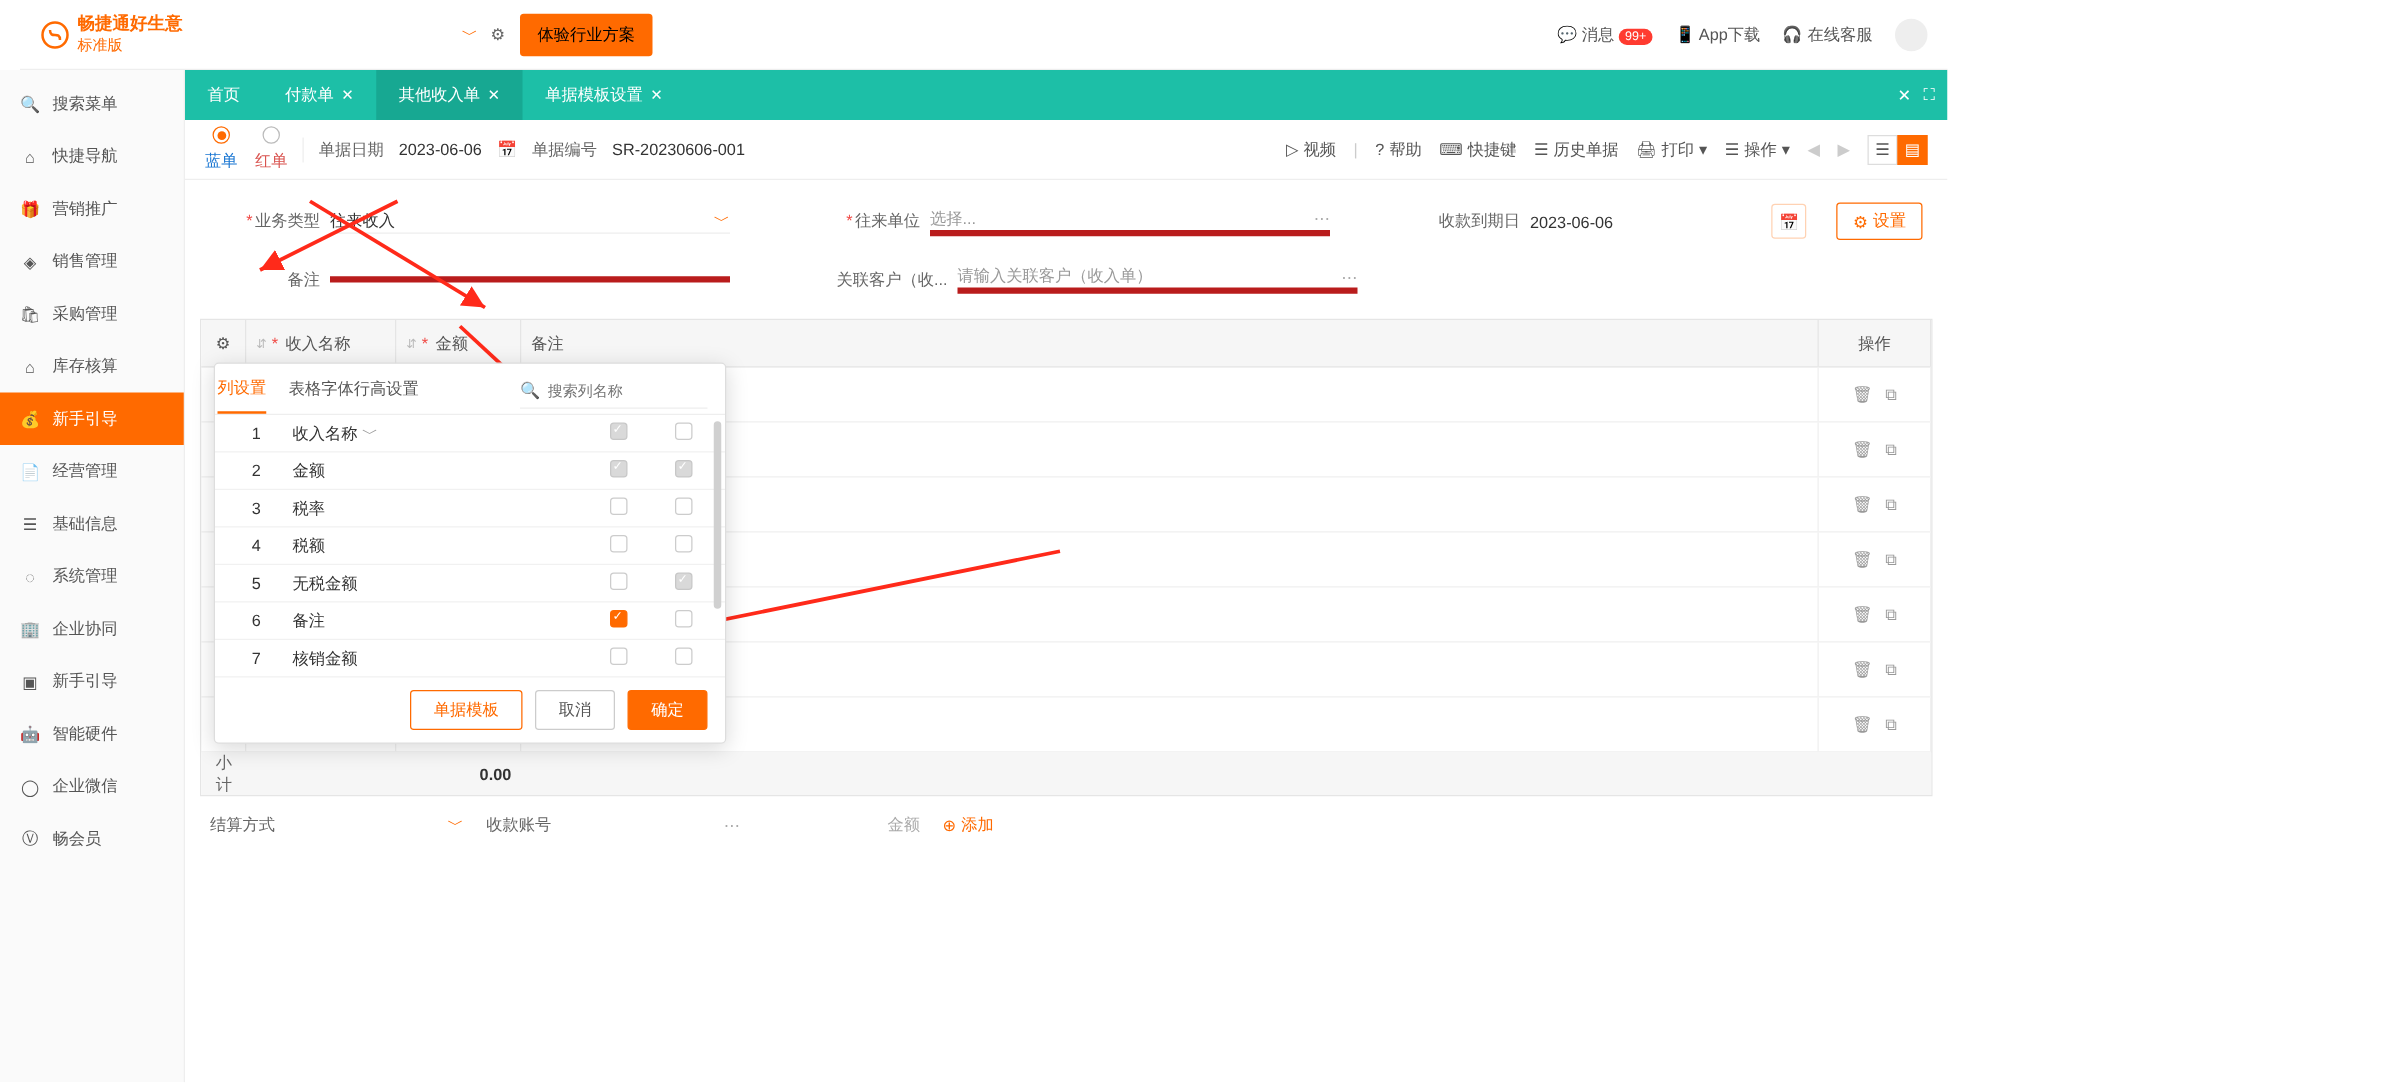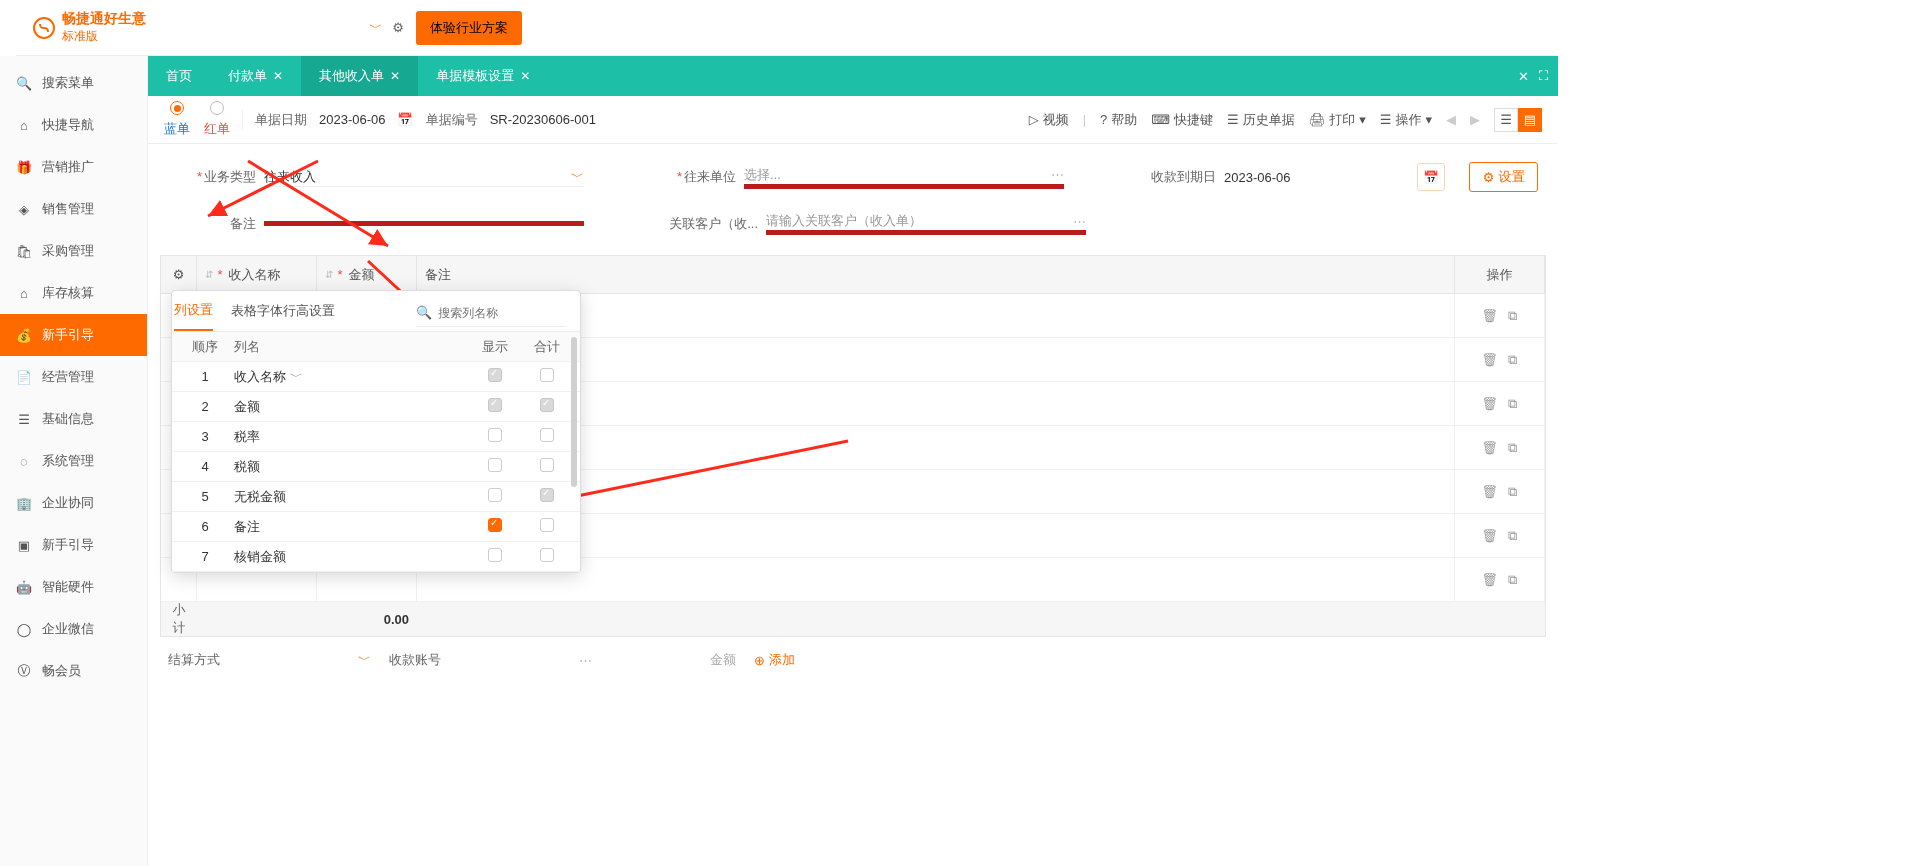--- a/index.html
+++ b/index.html
@@ -138,20 +138,26 @@
       <div>
         <div class="brand-text">畅捷通好生意</div>
         <div class="brand-sub">标准版</div>
       </div>
     </div>
     <div class="org">
       <span class="chev">﹀</span>
       <span class="gear">⚙</span>
     </div>
     <button class="cta-btn">体验行业方案</button>
+    <div class="tophdr-right">
+      <span>💬 <span>消息</span> <span class="badge">99+</span></span>
+      <span>📱 <span>App下载</span></span>
+      <span>🎧 <span>在线客服</span></span>
+      <span style="width:26px;height:26px;border-radius:50%;background:#eee;display:inline-block;"></span>
+    </div>
   </div>
 
   <div class="main">
 
     <div class="sidebar">
       <div class="nav-item">
           <span class="nav-ico">🔍</span>
           <span>搜索菜单</span>
         </div>
       <div class="nav-item">
@@ -407,26 +413,20 @@
 
         <div class="popup">
           <div class="pop-tabs">
             <div class="pop-tab active">列设置</div>
             <div class="pop-tab">表格字体行高设置</div>
             <div class="pop-search">
               <span>🔍</span>
               <input placeholder="搜索列名称" style="">
             </div>
           </div>
-          <div class="pop-thead">
-            <div class="pop-c order">顺序</div>
-            <div class="pop-c colname">列名</div>
-            <div class="pop-c show">显示</div>
-            <div class="pop-c total">合计</div>
-          </div>
           <div id="pop-rows">
               <div class="pop-row">
                 <div class="pop-c order">1</div>
                 <div class="pop-c colname">收入名称 <span style="color:#999;">﹀</span></div>
                 <div class="pop-c show"><span class="cbox on-gray"></span></div>
                 <div class="pop-c total"><span class="cbox"></span></div>
               </div>
               <div class="pop-row">
                 <div class="pop-c order">2</div>
                 <div class="pop-c colname">金额</div>
@@ -458,20 +458,25 @@
                 <div class="pop-c total"><span class="cbox"></span></div>
               </div>
               <div class="pop-row">
                 <div class="pop-c order">7</div>
                 <div class="pop-c colname">核销金额</div>
                 <div class="pop-c show"><span class="cbox"></span></div>
                 <div class="pop-c total"><span class="cbox"></span></div>
               </div>
             </div>
           <div class="pop-scroll"></div>
+          <div class="pop-foot">
+            <button class="btn btn-outline-o">单据模板</button>
+            <button class="btn btn-outline">取消</button>
+            <button class="btn btn-primary">确定</button>
+          </div>
         </div>
       </div>
 
       <div class="bottom">
         <span class="b-lbl">结算方式</span>
         <span class="chev" style="margin-left:120px;">﹀</span>
         <span class="b-lbl">收款账号</span>
         <span class="dots" style="margin-left:120px;">⋯</span>
         <span class="b-lbl" style="margin-left:100px;color:#aaa;">金额</span>
         <span class="add-link">

